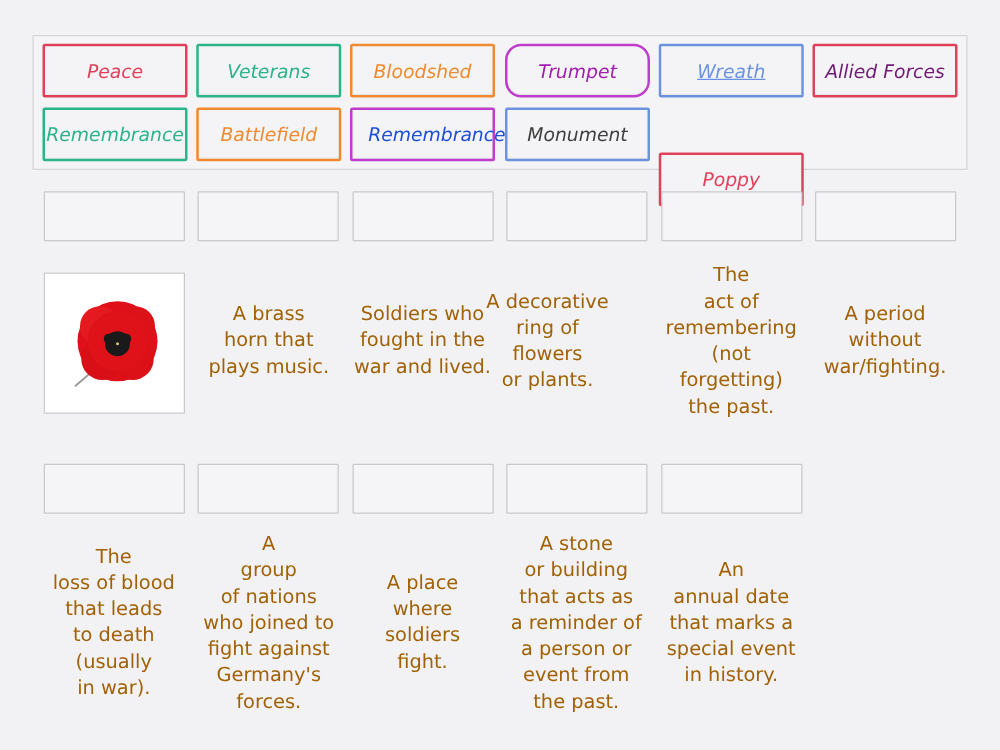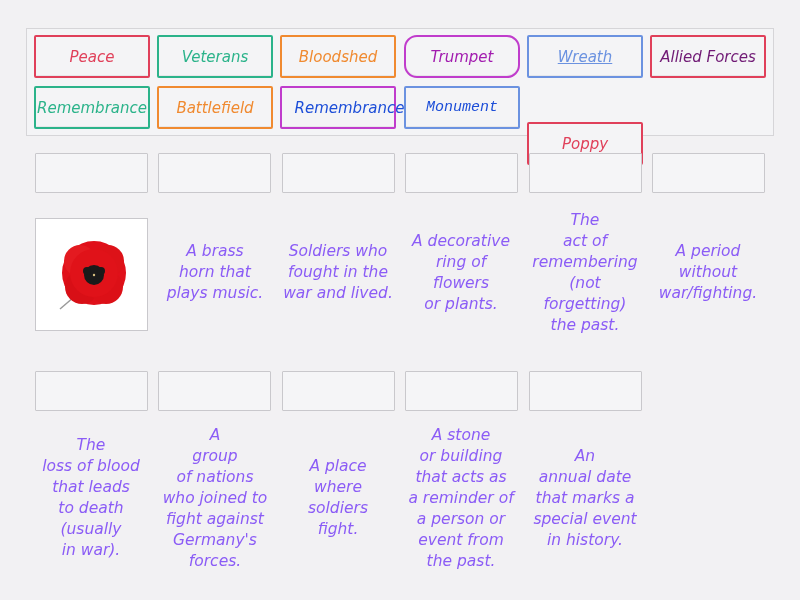--- a/index.html
+++ b/index.html
@@ -50,24 +50,23 @@
       box-sizing: border-box;
       border: 1px solid #c9c8cc;
       background: #f5f5f7;
       border-radius: 1px;
     }
     .clue {
       position: absolute;
       width: 120px;
       box-sizing: border-box;
       text-align: center;
-      font-style: italic;
       font-size: 15.5px;
       line-height: 21px;
-      color: #8b5cf6;
+      color: #a16207;
       white-space: pre-line;
       display: flex;
       align-items: center;
       justify-content: center;
     }
     .image-card {
       position: absolute;
       left: 35px;
       top: 218px;
       width: 113px;
@@ -90,21 +89,21 @@
     <div class="tile" style="left:7px;top:6px;border-color:#e0405a;color:#e0405a;">Peace</div>
     <div class="tile" style="left:253px;top:6px;border-color:#f08a30;color:#f08a30;">Bloodshed</div>
     <div class="tile" style="left:130px;top:6px;border-color:#2bb38a;color:#2bb38a;">Veterans</div>
     <div class="tile" style="left:377px;top:6px;border-color:#c03ccc;color:#a21caf;border-radius:13px;">Trumpet</div>
     <div class="tile" style="left:500px;top:6px;border-color:#6b92e0;color:#6b92e0;text-decoration:underline;">Wreath</div>
     <div class="tile" style="left:623px;top:6px;border-color:#e0405a;color:#701a75;">Allied Forces</div>
 
     <div class="tile" style="left:7px;top:57px;border-color:#2bb38a;color:#2bb38a;">Remembrance</div>
     <div class="tile" style="left:130px;top:57px;border-color:#f08a30;color:#f08a30;">Battlefield</div>
     <div class="tile" style="left:253px;top:57px;border-color:#c03ccc;color:#1d4ed8;padding-left:23px;">Remembrance</div>
-    <div class="tile" style="left:377px;top:57px;border-color:#6b92e0;color:#1d4ed8;font-family:Liberation Mono, monospace;">Monument</div>
+    <div class="tile" style="left:377px;top:57px;border-color:#6b92e0;color:#404040;">Monument</div>
     <div class="tile" style="left:500px;top:57px;border-color:#e0405a;color:#e0405a;margin-top:36px;">Poppy</div>
   </div>
 
   <div class="slot" style="left:35px;top:153px;"></div>
   <div class="slot" style="left:158px;top:153px;"></div>
   <div class="slot" style="left:282px;top:153px;"></div>
   <div class="slot" style="left:405px;top:153px;"></div>
   <div class="slot" style="left:529px;top:153px;"></div>
   <div class="slot" style="left:652px;top:153px;"></div>
 
@@ -124,21 +123,21 @@
       <circle cx="59" cy="46" r="4" fill="#1a1a1a"></circle>
       <circle cx="52" cy="50" r="1.2" fill="#d8c080"></circle>
     </svg>
   </div>
   <div class="clue" style="left:155px;top:200px;height:145px;">A brass
 horn that
 plays music.</div>
   <div class="clue" style="left:278px;top:200px;height:145px;">Soldiers who
 fought in the
 war and lived.</div>
-  <div class="clue" style="left:401px;top:200px;height:145px;">A decorative
+  <div class="clue" style="left:378px;top:200px;height:145px;">A decorative
 ring of
 flowers
 or plants.</div>
   <div class="clue" style="left:525px;top:200px;height:145px;">The
 act of
 remembering
 (not
 forgetting)
 the past.</div>
   <div class="clue" style="left:648px;top:200px;height:145px;">A period

